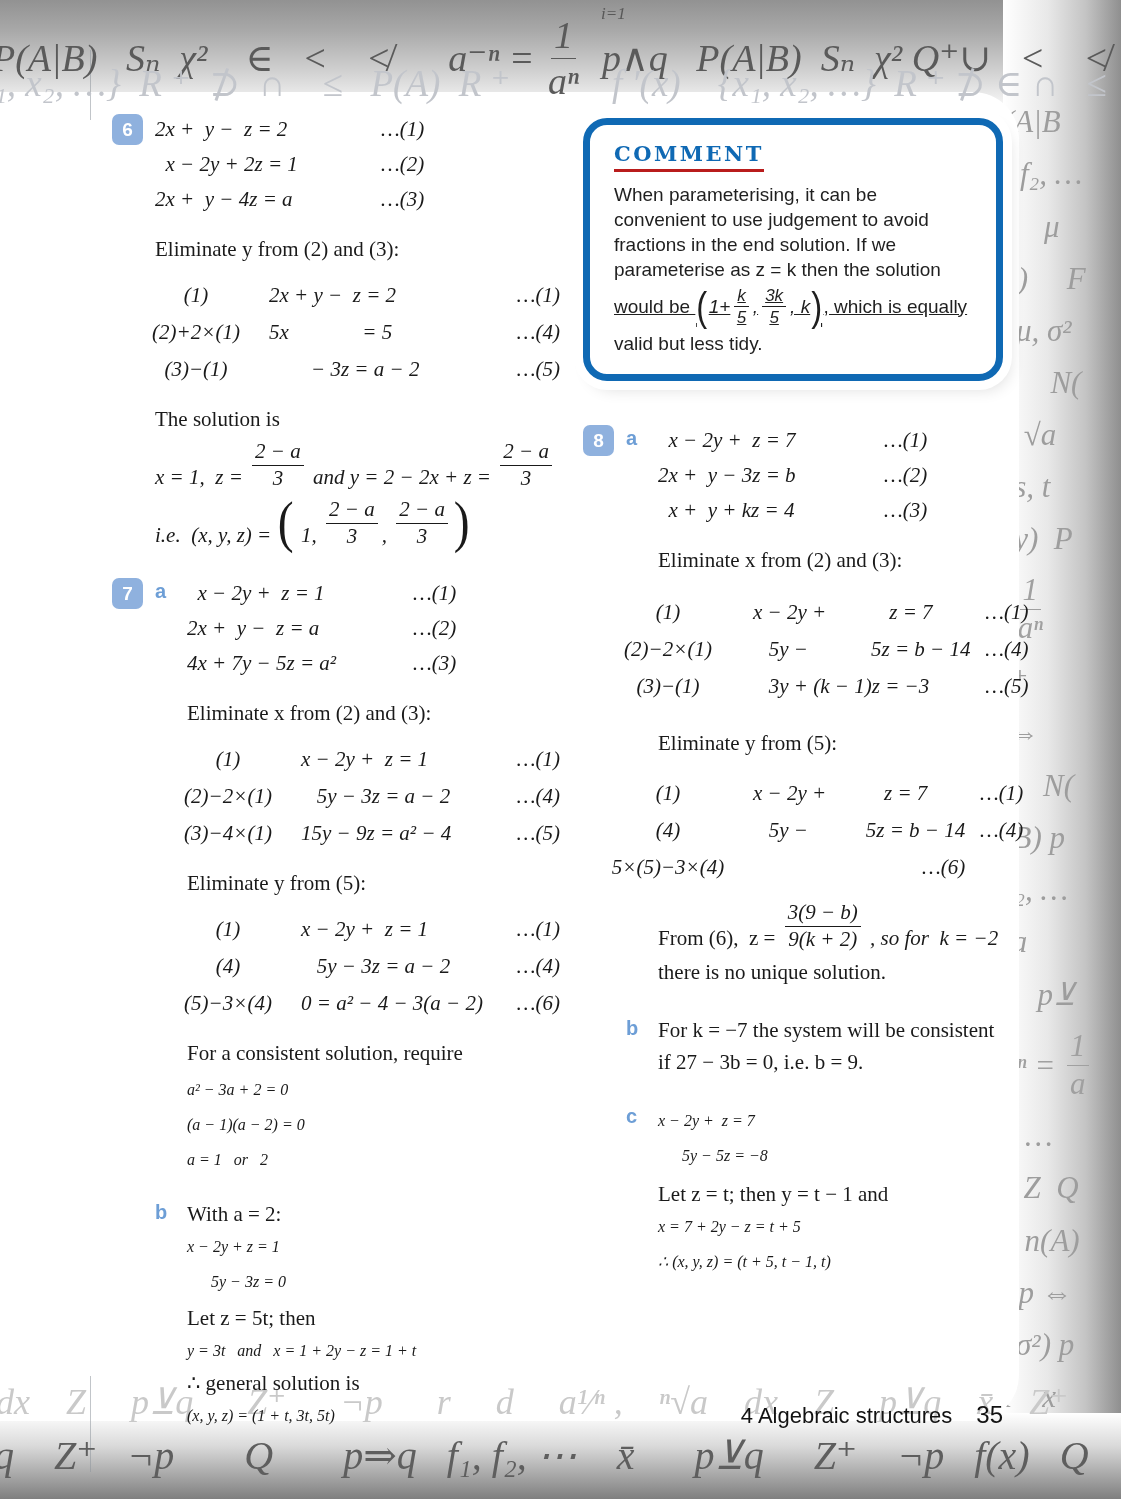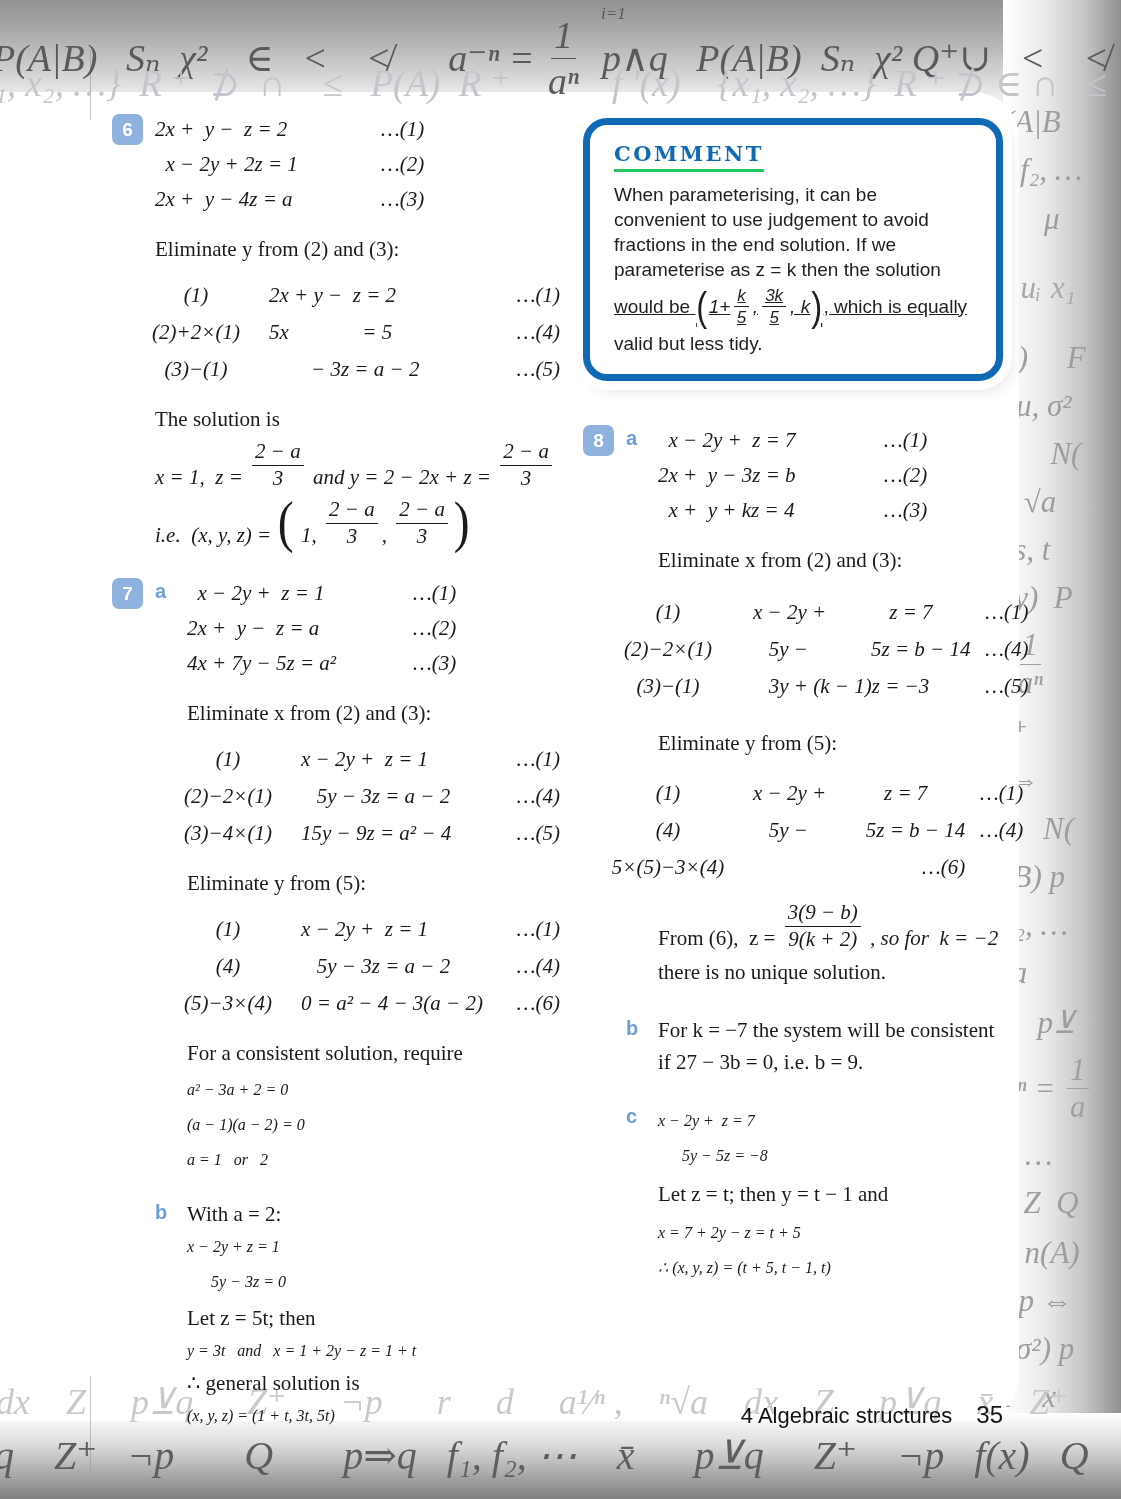--- a/index.html
+++ b/index.html
@@ -67,21 +67,21 @@
     margin:6px 0;}
   .mline .bigp{font-size:58px;}
   .partrow{display:flex;align-items:flex-start;margin-top:20px;margin-left:43px;}
   .partrow .pbody{padding-top:2px;}
 
   
   .comment{box-sizing:border-box;width:420px;margin-top:18px;border:7px solid #0f69b4;
     border-radius:24px;background:#fff;padding:16px 24px 18px;
     box-shadow:0 0 0 9px #ffffff, 6px 8px 16px rgba(0,0,0,.14);}
   .comment .ctitle{display:inline-block;color:#0f69b4;font-weight:bold;font-size:21px;
-    letter-spacing:2.5px;border-bottom:3px solid #22c55e;padding-bottom:3px;margin-bottom:10px;
+    letter-spacing:2.5px;border-bottom:3px solid #b91c1c;padding-bottom:3px;margin-bottom:10px;
     font-family:"DejaVu Serif","Liberation Serif",serif;}
   .cbody{font-family:"Liberation Sans","DejaVu Sans",sans-serif;font-size:19px;line-height:25px;color:#1f1f1f;}
   .cfl{display:flex;align-items:center;font-family:"Liberation Sans","DejaVu Sans",sans-serif;
     font-size:19px;color:#1f1f1f;margin:4px 0;white-space:pre;text-decoration:underline;}
   .cfl .frac{font-size:17px;font-style:italic;}
   .cfl .bigp{font-size:40px;font-weight:300;}
   .cfl .it{font-style:italic;}
 
   
   .caption{position:absolute;z-index:3;top:1401px;right:118px;display:flex;align-items:baseline;gap:24px;
@@ -92,29 +92,20 @@
 <body>
 
 <div class="band-top"></div>
 <div class="band-right"></div>
 <div class="band-bottom"></div>
 
 <div class="sidecol">
   <div data-list="decor.side_a">
     
   <span class="sideitem">P(A|B</span><span class="sideitem">f₁, f₂, …</span><span class="sideitem">Sₙ    μ</span></div>
-  <div class="sumblock">
-    <span class="sumcol">
-      <span class="sumtop">n</span>
-      <span class="sumsig">Σ</span>
-      <span class="sumbot">i=1</span>
-    </span>
-    <span>uᵢ</span>
-    <span>x₁</span>
-  </div>
   <div data-list="decor.side_b">
     
   <span class="sideitem">f(x)     F</span><span class="sideitem">N(μ, σ²</span><span class="sideitem">X      N(</span><span class="sideitem"> ,   √a</span><span class="sideitem">cos, t</span><span class="sideitem">x, y)  P</span></div>
   <div class="sidefrac">
     <span>= </span>
     <span class="frac"><span class="fn">1</span><span class="fd">aⁿ</span></span>
   </div>
   <div data-list="decor.side_c">
     
   <span class="sideitem">R ⁺</span><span class="sideitem">p ⇔</span><span class="sideitem">∅    N(</span><span class="sideitem">A|B) p</span><span class="sideitem">, x₂, …</span><span class="sideitem">ⁿ√a</span><span class="sideitem">x̄     p⊻</span></div>
@@ -357,21 +348,21 @@
       <div class="prose" style="margin:0">For k = −7 the system will be consistent</div>
       <div class="prose" style="margin:2px 0 0">if 27 − 3b = 0, i.e. b = 9.</div>
     </div>
   </section>
 
   <section class="partrow" style="margin-top:24px">
     <span class="part">c</span>
     <div class="pbody">
       <div class="eqline">x − 2y +  z = 7</div>
       <div class="eqline">      5y − 5z = −8</div>
-      <div class="prose" style="margin:6px 0 6px">Let z = t; then y = t − 1 and</div>
+      <div class="prose" style="margin:6px 0 0">Let z = t; then y = t − 1 and</div>
       <div class="eqline">x = 7 + 2y − z = t + 5</div>
       <div class="eqline">∴ (x, y, z) = (t + 5, t − 1, t)</div>
     </div>
   </section>
 </div>
 
 <div class="caption">
   <span class="ch">4 Algebraic structures</span>
   <span class="pg">35</span>
 </div>

